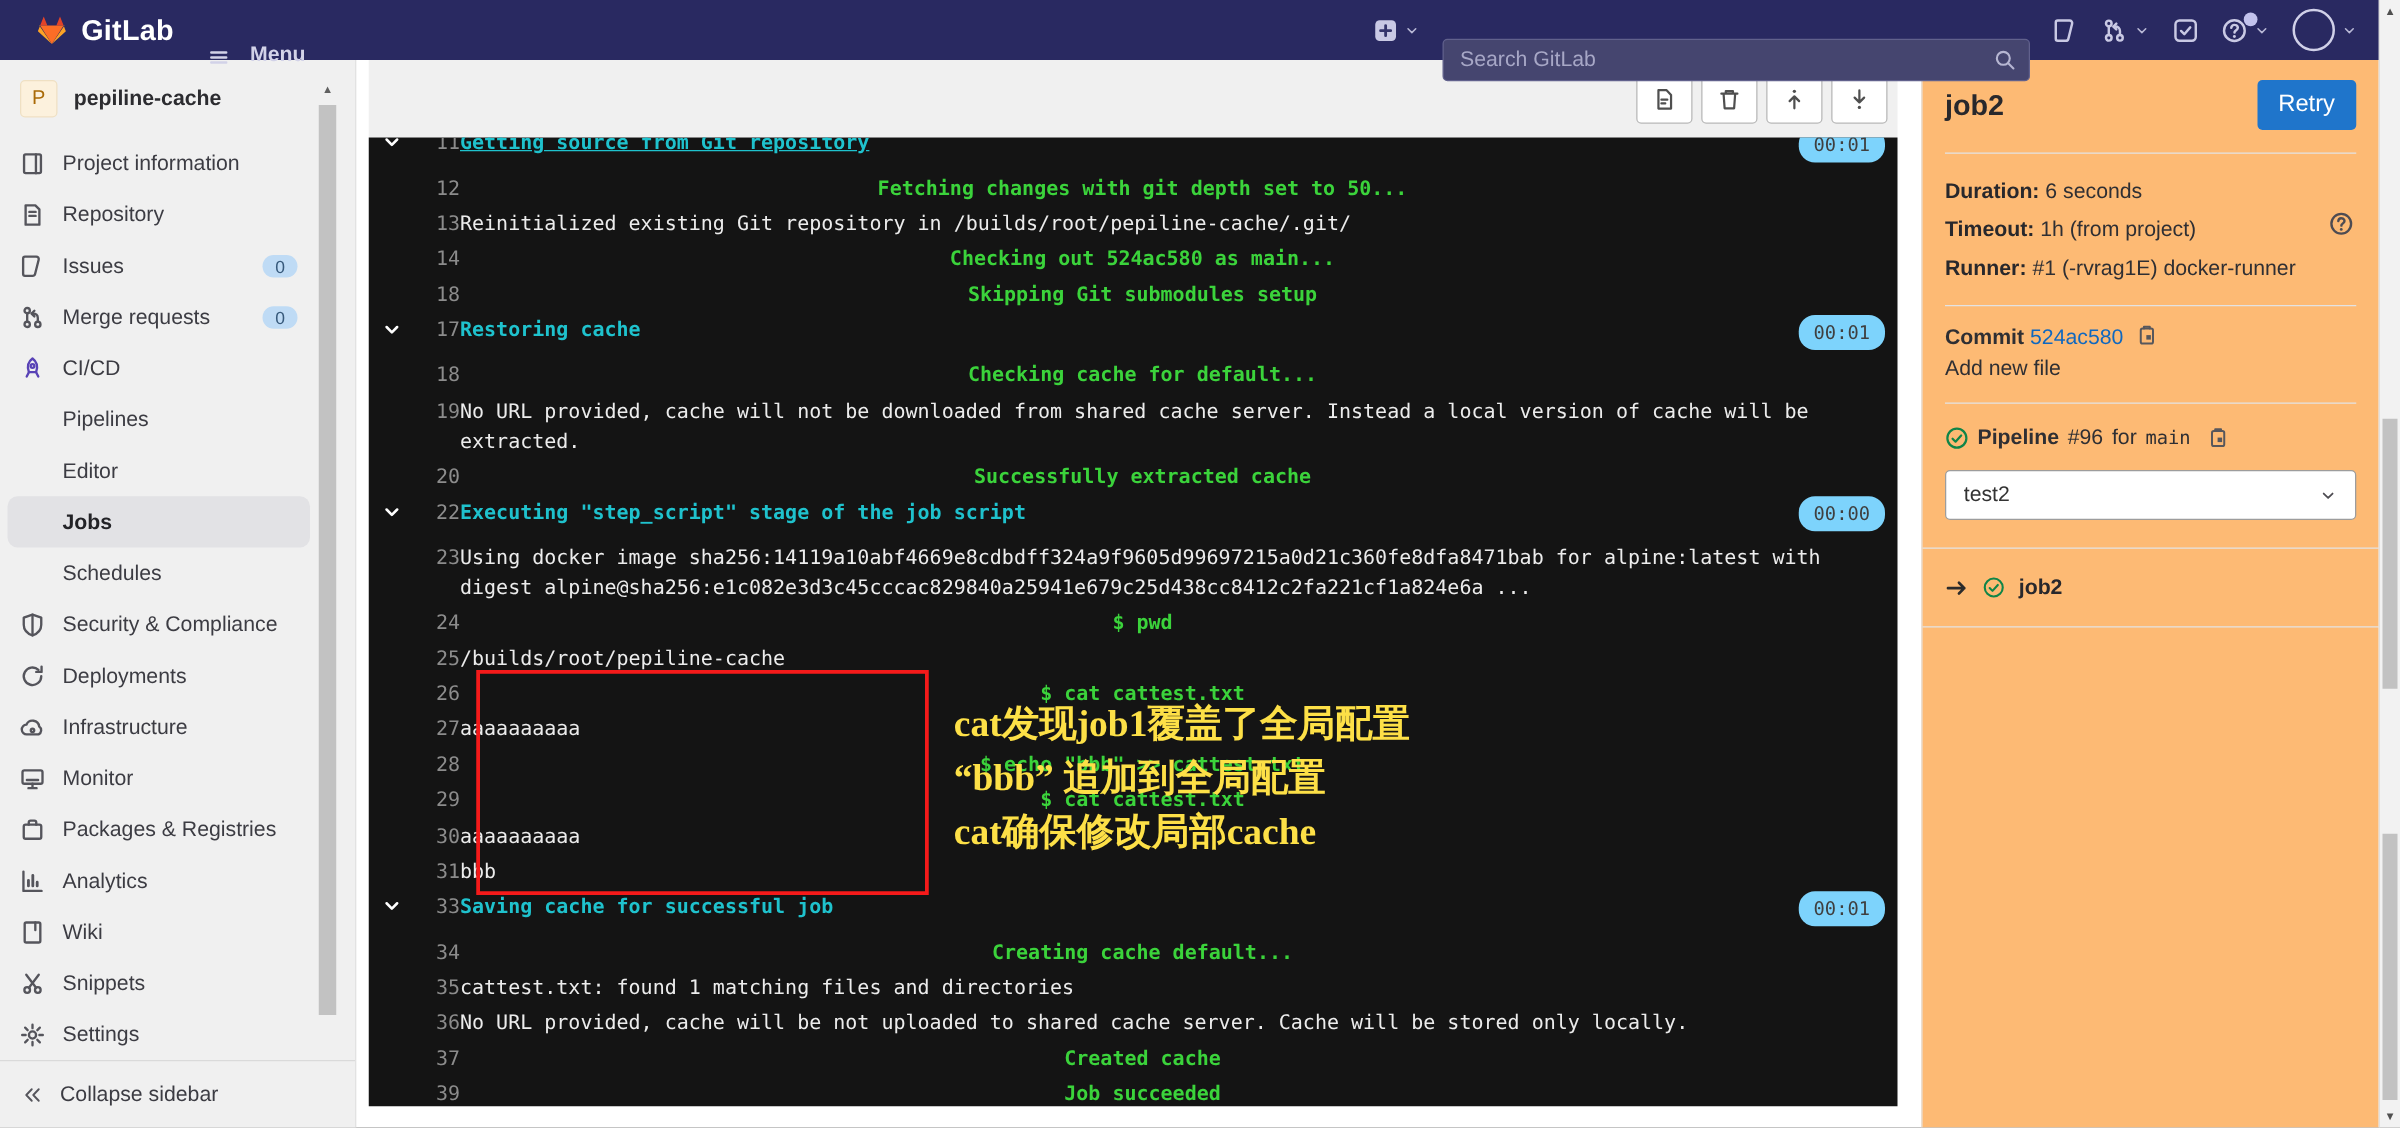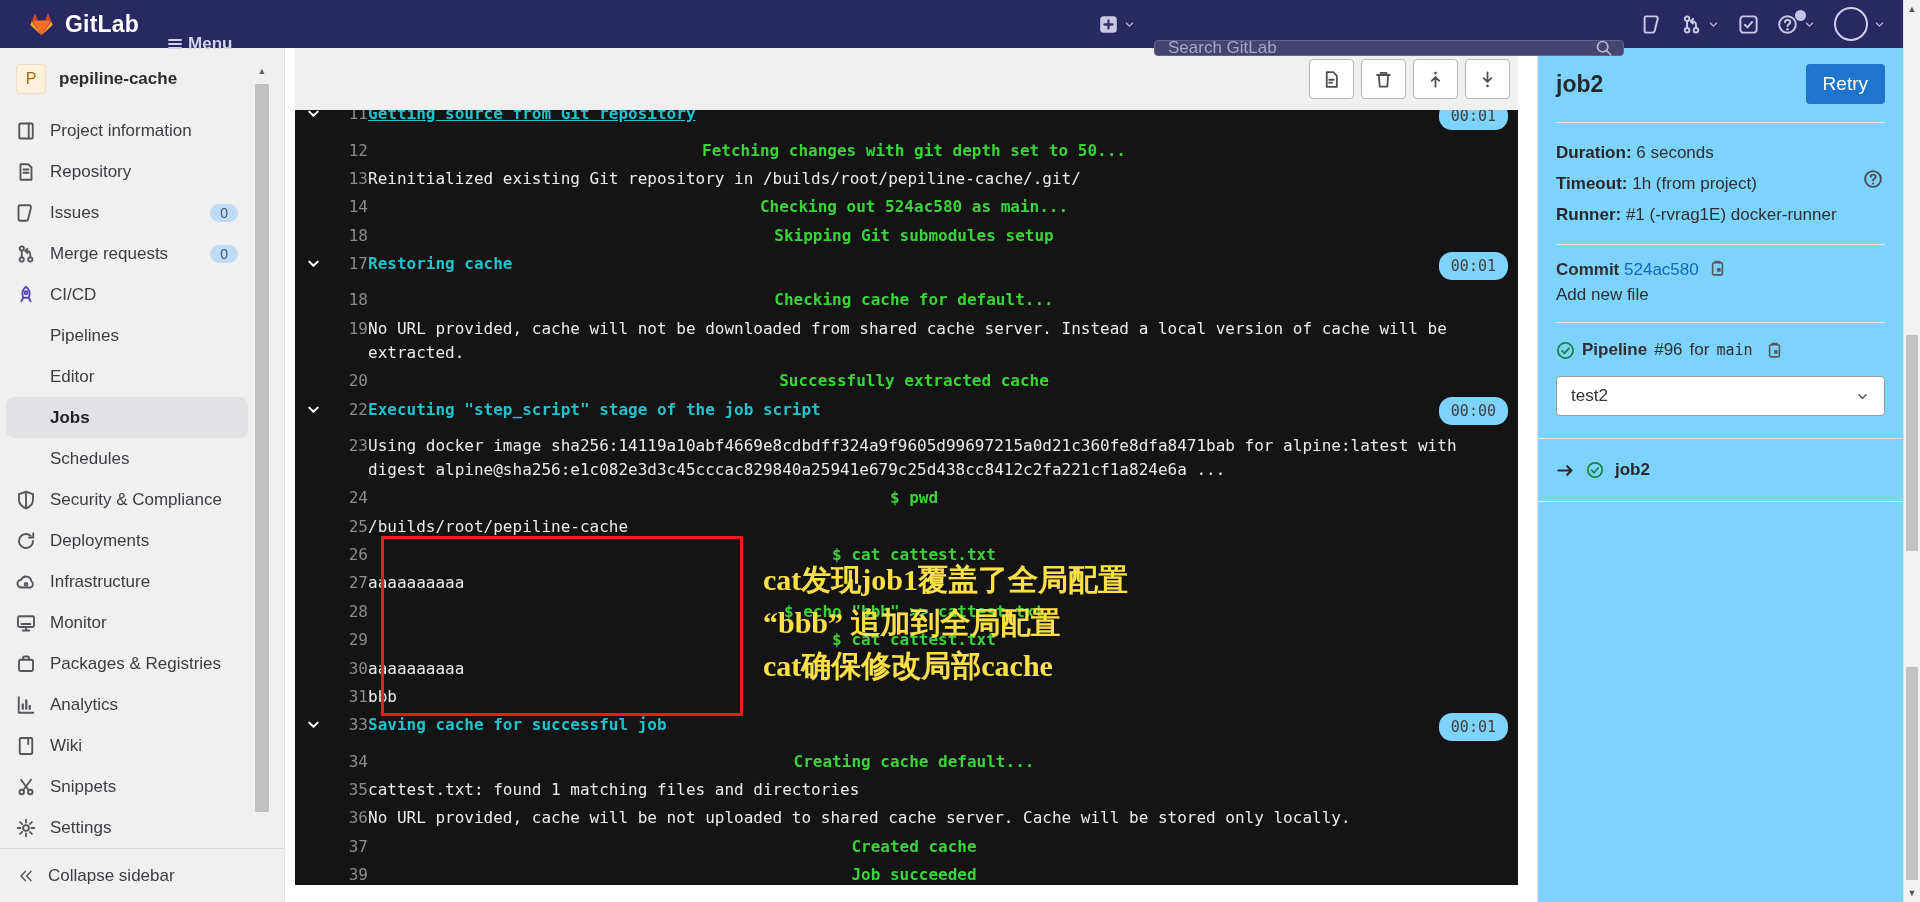--- a/index.html
+++ b/index.html
@@ -6,29 +6,29 @@
   html,body { width:1920px; height:902px; overflow:hidden; background:#fff;
     font-family:"Liberation Sans","DejaVu Sans",sans-serif; }
   .app { position:relative; width:1920px; height:902px; }
 
   
   .topbar { position:absolute; left:0; top:0; right:0; height:48px; background:#292961;
     display:flex; align-items:center; justify-content:space-between; padding:0 34px 0 28px; z-index:5; }
   .tb-left { display:flex; align-items:center; gap:28px; }
   .brand { display:flex; align-items:center; gap:10px; cursor:pointer; }
   .brand-text { color:#fff; font-size:23px; font-weight:bold; letter-spacing:.2px; }
-  .menu-btn { display:flex; align-items:center; gap:5px; background:none; border:none;
+  .menu-btn { display:flex; align-items:flex-end; gap:17px; background:none; border:none;
     color:#d2d2e8; font-size:17px; font-weight:bold; cursor:pointer; font-family:inherit;margin-top:40px; }
   .tb-right { display:flex; align-items:center; gap:18px; }
   .tb-iconbtn { display:flex; align-items:center; gap:5px; background:none; border:none;
     color:#c9c9e4; cursor:pointer; position:relative; }
   .tb-iconbtn .chev { color:#b9b9d6; display:flex; }
   .dot { position:absolute; top:-4px; right:10px; width:11px; height:11px; border-radius:50%;
     background:#c2c2ec; }
-  .searchbox { position:relative; width:470px; height:16px; background:#45456f;
+  .searchbox { position:relative; width:470px; height:34px; background:#45456f;
     border:1px solid #61618c; border-radius:4px; display:flex; align-items:center;margin-top:48px; }
   .searchbox input { flex:1; background:transparent; border:none; outline:none;
     color:#e9e9f4; font-size:17px; padding:0 40px 0 13px; font-family:inherit; }
   .searchbox input::placeholder { color:#a7a7c6; }
   .searchbox .search-ic { position:absolute; right:10px; color:#b6b6d2; display:flex; }
   .avatar-circle { width:34px; height:34px; border-radius:50%; border:2px solid #d0d0e8;
     display:inline-block; background:transparent; }
 
   
   .sidebar { position:absolute; left:0; top:48px; width:285px; bottom:0; background:#f0f0f0;
@@ -72,21 +72,21 @@
   .log-row.green .ltext { color:#3bd33b; font-weight:bold;text-align:center; }
   .log-row.section .ltext { color:#1fc2cd; font-weight:bold; }
   .log-row.section.clipped .ltext { text-decoration:underline; }
   .tbadge { position:absolute; right:10px; top:2px; background:#7dd3fc; color:#3f3f3f;
     border-radius:13px; padding:2px 12px; font-size:15px; }
   .redbox { position:absolute; left:86px; width:362px; border:3px solid #f51a1a; pointer-events:none; }
   .redtext { position:absolute; left:468px; color:#f51a1a; font-size:30px; font-weight:bold;
     line-height:43px; white-space:nowrap; font-family:"Liberation Sans","DejaVu Sans",sans-serif; }
 
   
-  .panel { position:absolute; left:1537px; top:48px; width:366px; bottom:0; background:#7dd3fc;
+  .panel { position:absolute; left:1537px; top:48px; width:366px; bottom:0; background:#fdba74;
     border-left:1px solid #e5e5e5; padding:0 18px; font-size:17px; color:#2f2f33; }
   .panel-head { display:flex; align-items:center; justify-content:space-between; padding:16px 0 18px; }
   .panel-head h2 { font-size:23px; font-weight:bold; color:#28282c; }
   .retry { background:#1f75cb; color:#fff; border:none; border-radius:4px; font-size:19px;
     padding:9px 17px; cursor:pointer; font-family:inherit; }
   .hr { border-top:1px solid #e3e3e3; }
   .meta { padding:14px 0; position:relative; }
   .meta div { line-height:31px; }
   .meta b { color:#28282c; }
   .help-ic { position:absolute; right:2px; top:46px; color:#4e4c52; display:flex; cursor:pointer; }

